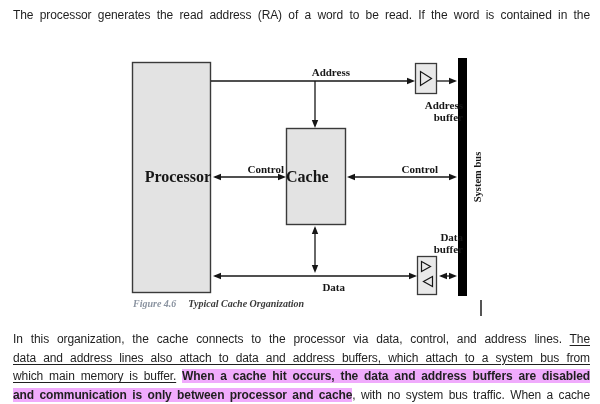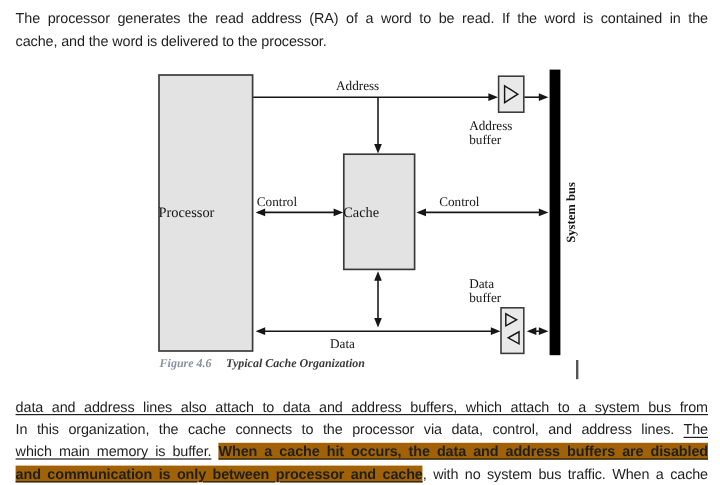--- a/index.html
+++ b/index.html
@@ -8,26 +8,26 @@
     font-family:"Liberation Sans",sans-serif;color:#1f1f1f;
   }
   .para{
     position:absolute;left:13px;width:577px;
     font-size:12px;line-height:18.6px;letter-spacing:-0.1px;color:#1f1f1f;
   }
   .tline{white-space:normal;}
   .tline.j{text-align:justify;text-align-last:justify;}
   .seg-plain{}
   .seg-u{text-decoration:underline;text-underline-offset:2px;}
-  .seg-hl{background:#a16207;font-weight:bold;text-decoration:underline;text-underline-offset:2px;}
+  .seg-hl{background:#f0abfc;font-weight:bold;text-underline-offset:2px;}
   .dlabel{
-    position:absolute;font-family:"Liberation Serif",serif;font-weight:normal;
-    color:#161616;text-align:left;line-height:12px;
+    position:absolute;font-family:"Liberation Serif",serif;font-weight:bold;
+    color:#161616;text-align:right;line-height:12px;
   }
-  .boxlabel{font-size:12px;}
+  .boxlabel{font-size:16px;}
   .linelabel{font-size:11px;}
   .buflabel{font-size:11px;}
   #bus-label{
     position:absolute;left:477px;top:177px;
     transform:translate(-50%,-50%) rotate(-90deg);
     font-family:"Liberation Serif",serif;font-weight:bold;font-size:10.5px;
     white-space:nowrap;color:#161616;
   }
   #figure-caption{
     position:absolute;left:133px;top:298px;
@@ -40,21 +40,20 @@
   }
   svg{position:absolute;left:0;top:0;}
 </style>
 </head>
 <body>
 
 <div id="page">
 
   <div class="para" style="top:6px;">
       <div class="tline j"><span class="seg-plain">The processor generates the read address (RA) of a word to be read. If the word is contained in the</span></div>
-      <div class="tline"><span class="seg-plain">cache, and the word is delivered to the processor.</span></div>
     </div>
 
   <div>
     <svg width="600" height="404" viewBox="0 0 600 404">
 
       <rect x="132.5" y="62.5" width="78" height="230" fill="#e3e3e3" stroke="#3a3a3a" stroke-width="1.4"></rect>
       <rect x="286.5" y="128.5" width="59" height="96" fill="#e3e3e3" stroke="#3a3a3a" stroke-width="1.4"></rect>
       <rect x="415.5" y="63.5" width="21" height="30" fill="#e9e9e9" stroke="#3a3a3a" stroke-width="1.3"></rect>
       <rect x="417.5" y="256.5" width="19" height="38" fill="#e9e9e9" stroke="#3a3a3a" stroke-width="1.3"></rect>
 
@@ -120,19 +119,19 @@
     <div id="bus-label">System bus</div>
 
     <div id="figure-caption">
       <span class="cap-label">Figure 4.6</span><span class="cap-title">Typical Cache Organization</span>
     </div>
   </div>
 
   <div id="text-cursor"></div>
 
   <div class="para" style="top:330px;">
+      <div class="tline j"><span class="seg-plain">In this organization, the cache connects to the processor via data, control, and address lines. </span><span class="seg-u">The</span></div>
       <div class="tline j"><span class="seg-u">data and address lines also attach to data and address buffers, which attach to a system bus from</span></div>
-      <div class="tline j"><span class="seg-plain">In this organization, the cache connects to the processor via data, control, and address lines. </span><span class="seg-u">The</span></div>
       <div class="tline j"><span class="seg-u">which main memory is buffer.</span><span class="seg-plain"> </span><span class="seg-hl">When a cache hit occurs, the data and address buffers are disabled</span></div>
       <div class="tline j"><span class="seg-hl">and communication is only between processor and cache</span><span class="seg-plain">, with no system bus traffic. When a cache</span></div>
     </div>
 
 </div>
 
 </body></html>

